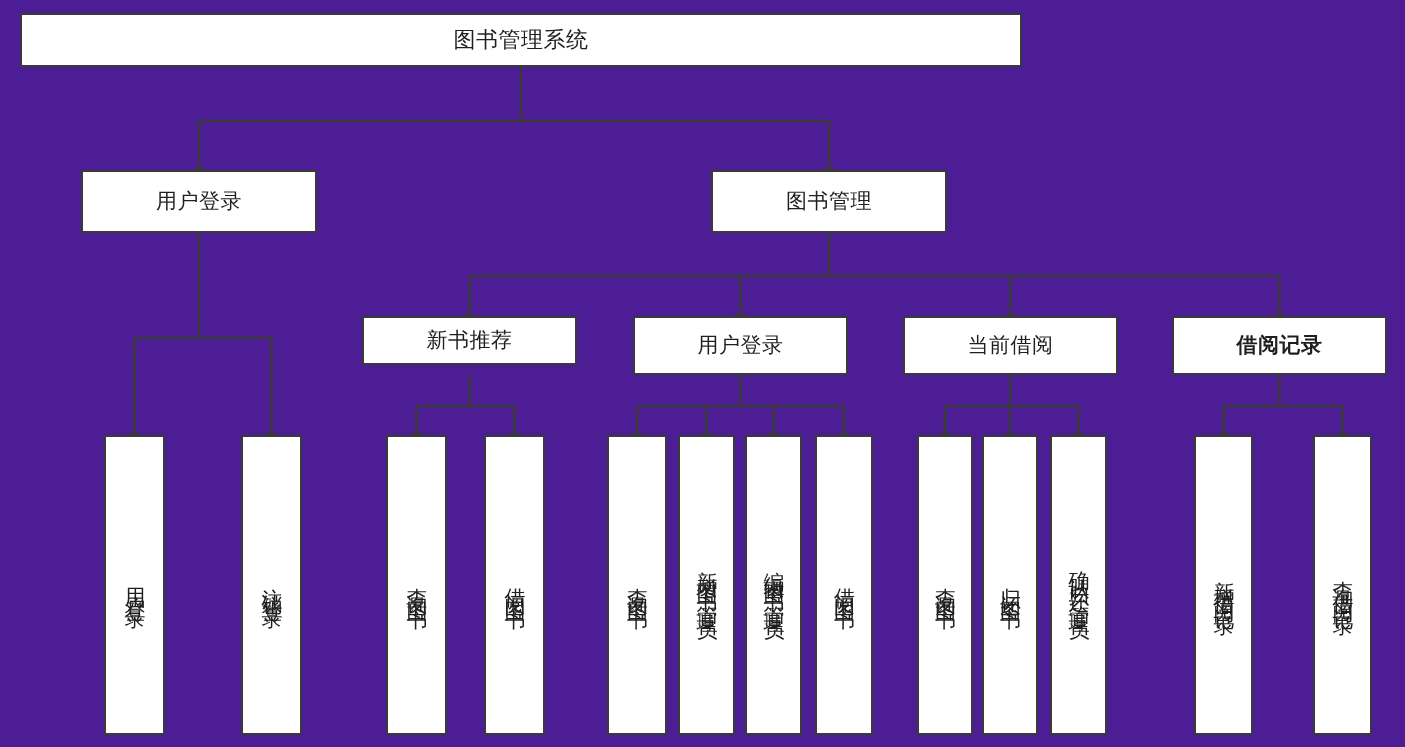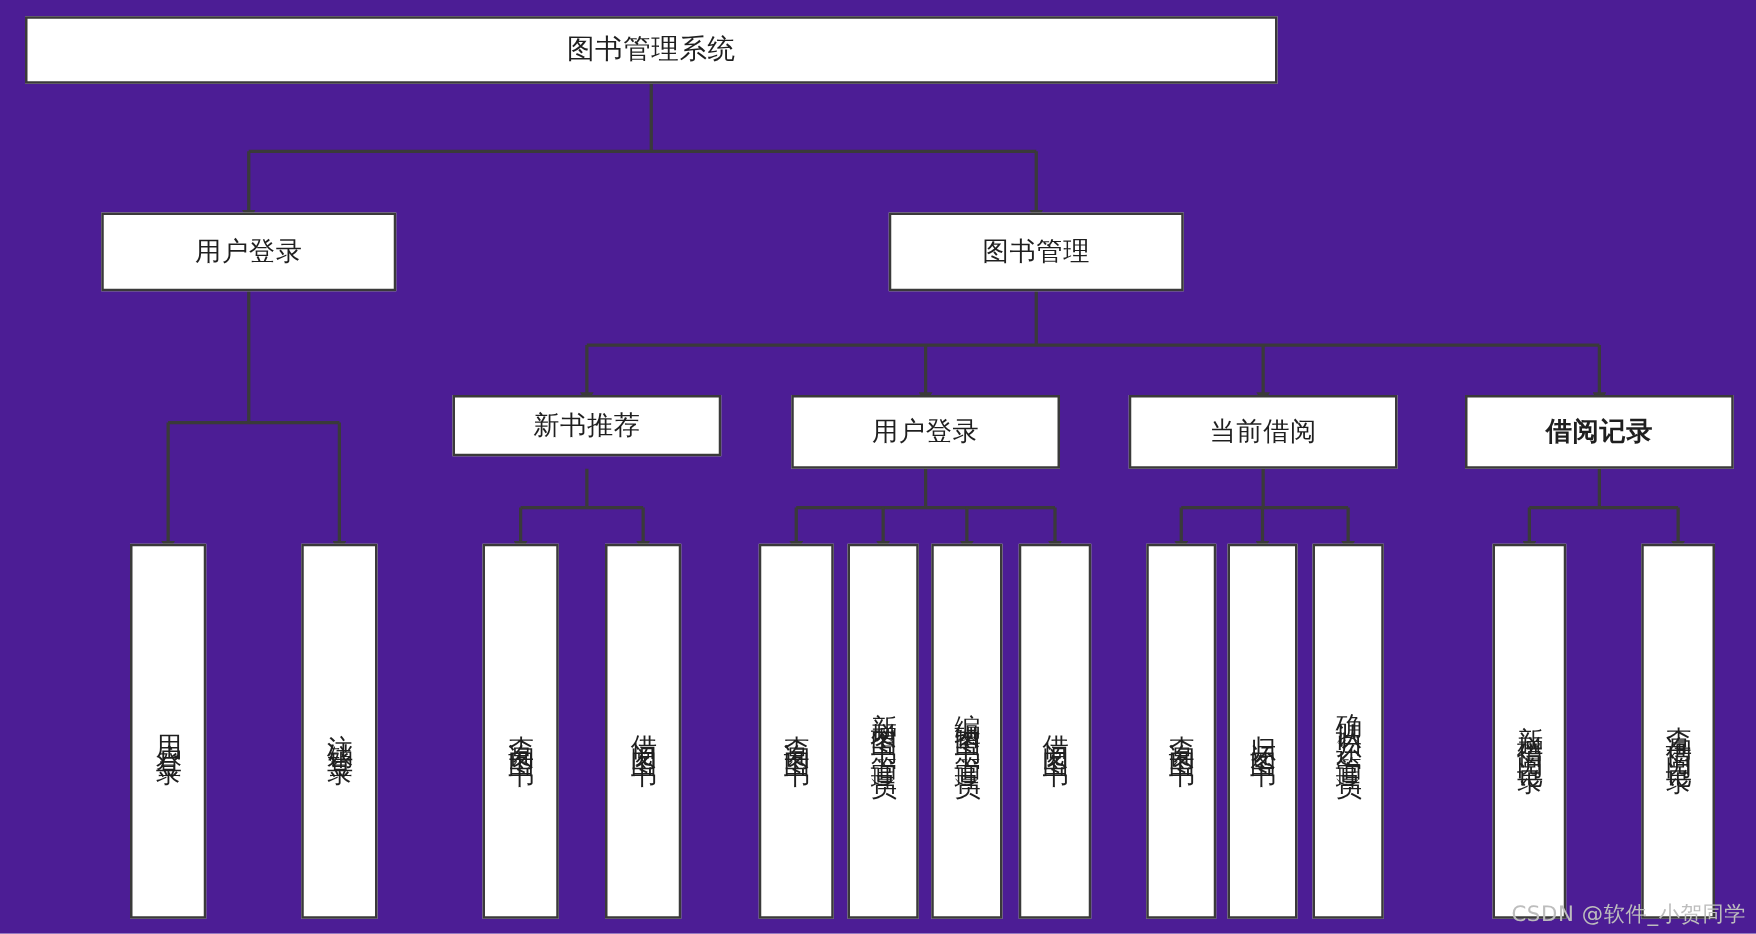--- a/index.html
+++ b/index.html
@@ -170,14 +170,13 @@
         <span class="label">确认归还（管理员）</span>
       </div>
       <div class="node vert" style="left: 1194px; top: 435px; width: 59px; height: 300px;">
         <span class="label">新增借阅记录</span>
       </div>
       <div class="node vert" style="left: 1313px; top: 435px; width: 59px; height: 300px;">
         <span class="label">查询借阅记录</span>
       </div>
     </div>
 
-  <div id="watermark">CSDN @软件_小贺同学</div>
 </div>
 
 </body></html>

